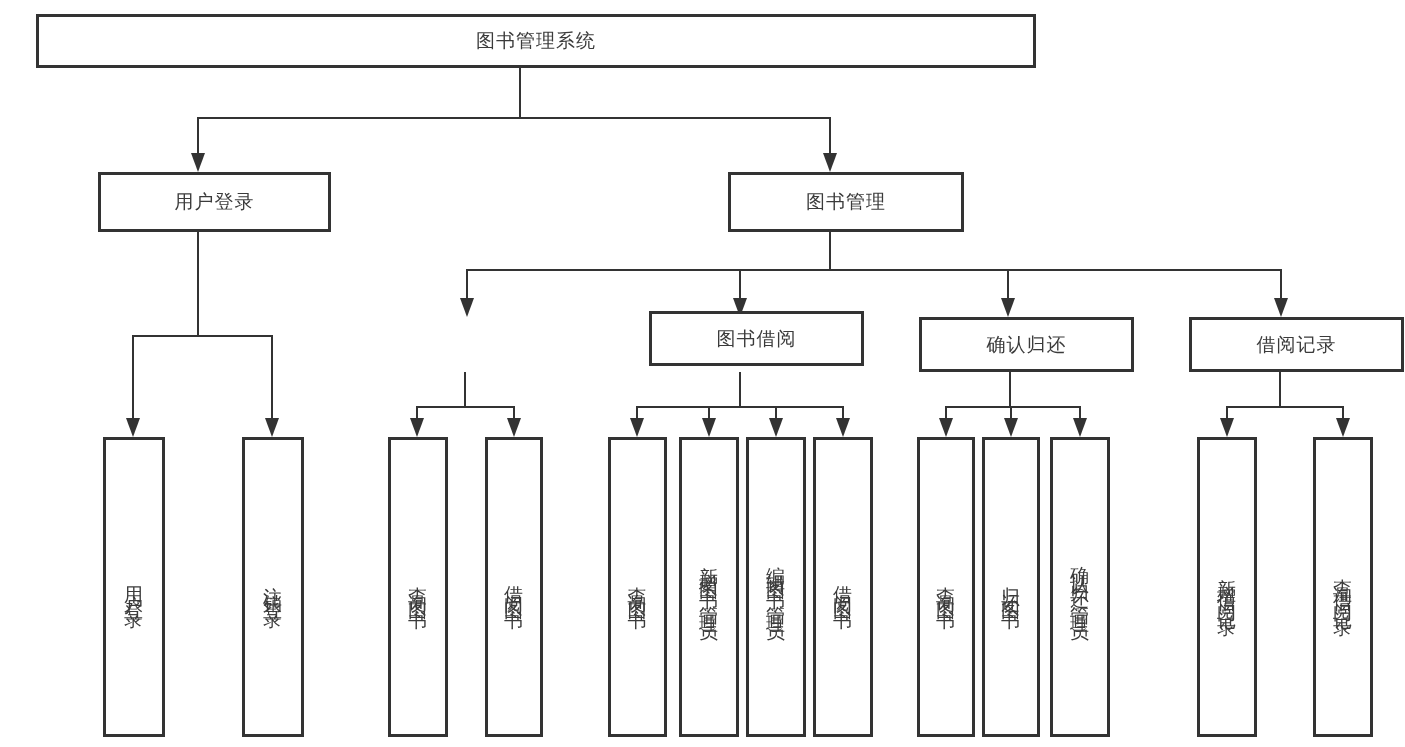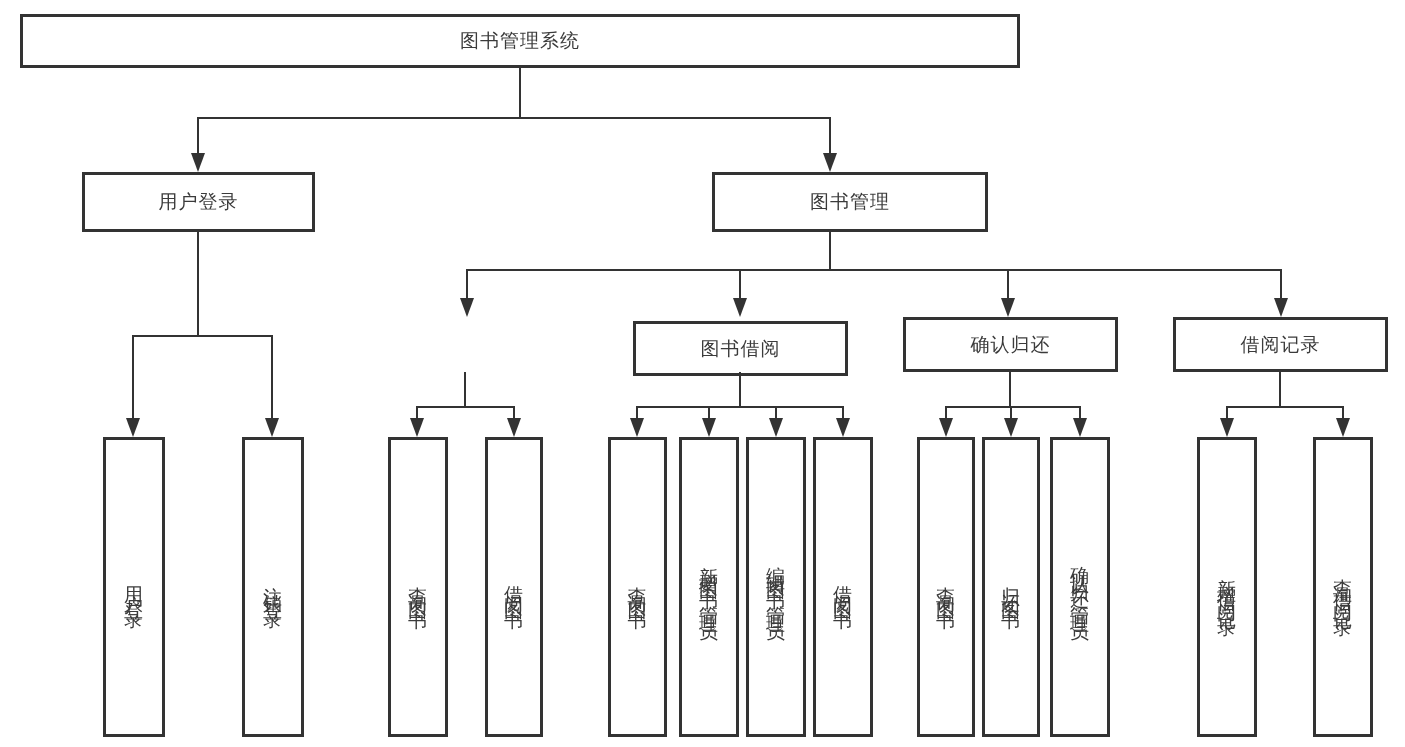--- a/index.html
+++ b/index.html
@@ -28,21 +28,21 @@
   .box {
     position: absolute;
     box-sizing: border-box;
     background: var(--box-fill, #ffffff);
     border: 3px solid var(--box-border, #333333);
     display: flex;
     align-items: center;
     justify-content: center;
     color: var(--text, #3b3b3b);
   }
-  .hbox { font-size: 19px; letter-spacing: 1px; }
+  .hbox { font-size: 19px; letter-spacing: 1px; margin-left: 16px; }
   .vbox .vtext {
     writing-mode: vertical-rl;
     text-orientation: mixed;
     font-size: 19px;
     letter-spacing: 8px;
     line-height: 1;
     white-space: nowrap;
   }
   .watermark {
     position: absolute;
@@ -66,21 +66,21 @@
   <div class="vl" style="left:519px;top:68px;height:50px"></div>
   <div class="hl" style="left:197px;top:117px;width:634px"></div>
   <div class="vl" style="left:197px;top:117px;height:37px"></div>
   <div class="ah" style="left:191px;top:153px"></div>
   <div class="vl" style="left:829px;top:117px;height:37px"></div>
   <div class="ah" style="left:823px;top:153px"></div>
 
   <div class="box hbox" style="left:82px;top:172px;width:233px;height:60px">
     <span>用户登录</span>
   </div>
-  <div class="box hbox" style="left:712px;top:172px;width:276px;height:60px">
+  <div class="box hbox" style="left:712px;top:172px;width:236px;height:60px">
     <span>图书管理</span>
   </div>
 
   <div class="vl" style="left:197px;top:232px;height:104px"></div>
   <div class="hl" style="left:132px;top:335px;width:141px"></div>
   <div class="vl" style="left:132px;top:335px;height:84px"></div>
   <div class="ah" style="left:126px;top:418px"></div>
   <div class="vl" style="left:271px;top:335px;height:84px"></div>
   <div class="ah" style="left:265px;top:418px"></div>
 
@@ -95,21 +95,21 @@
   <div class="hl" style="left:466px;top:269px;width:816px"></div>
   <div class="vl" style="left:466px;top:269px;height:30px"></div>
   <div class="ah" style="left:460px;top:298px"></div>
   <div class="vl" style="left:739px;top:269px;height:30px"></div>
   <div class="ah" style="left:733px;top:298px"></div>
   <div class="vl" style="left:1007px;top:269px;height:30px"></div>
   <div class="ah" style="left:1001px;top:298px"></div>
   <div class="vl" style="left:1280px;top:269px;height:30px"></div>
   <div class="ah" style="left:1274px;top:298px"></div>
 
-  <div class="box hbox" style="left:633px;top:321px;width:215px;height:55px">
+  <div class="box hbox" style="left:633px;top:311px;width:215px;height:55px">
     <span>图书借阅</span>
   </div>
   <div class="box hbox" style="left:903px;top:317px;width:215px;height:55px">
     <span>确认归还</span>
   </div>
   <div class="box hbox" style="left:1173px;top:317px;width:215px;height:55px">
     <span>借阅记录</span>
   </div>
 
   <div class="vl" style="left:464px;top:372px;height:35px"></div>

